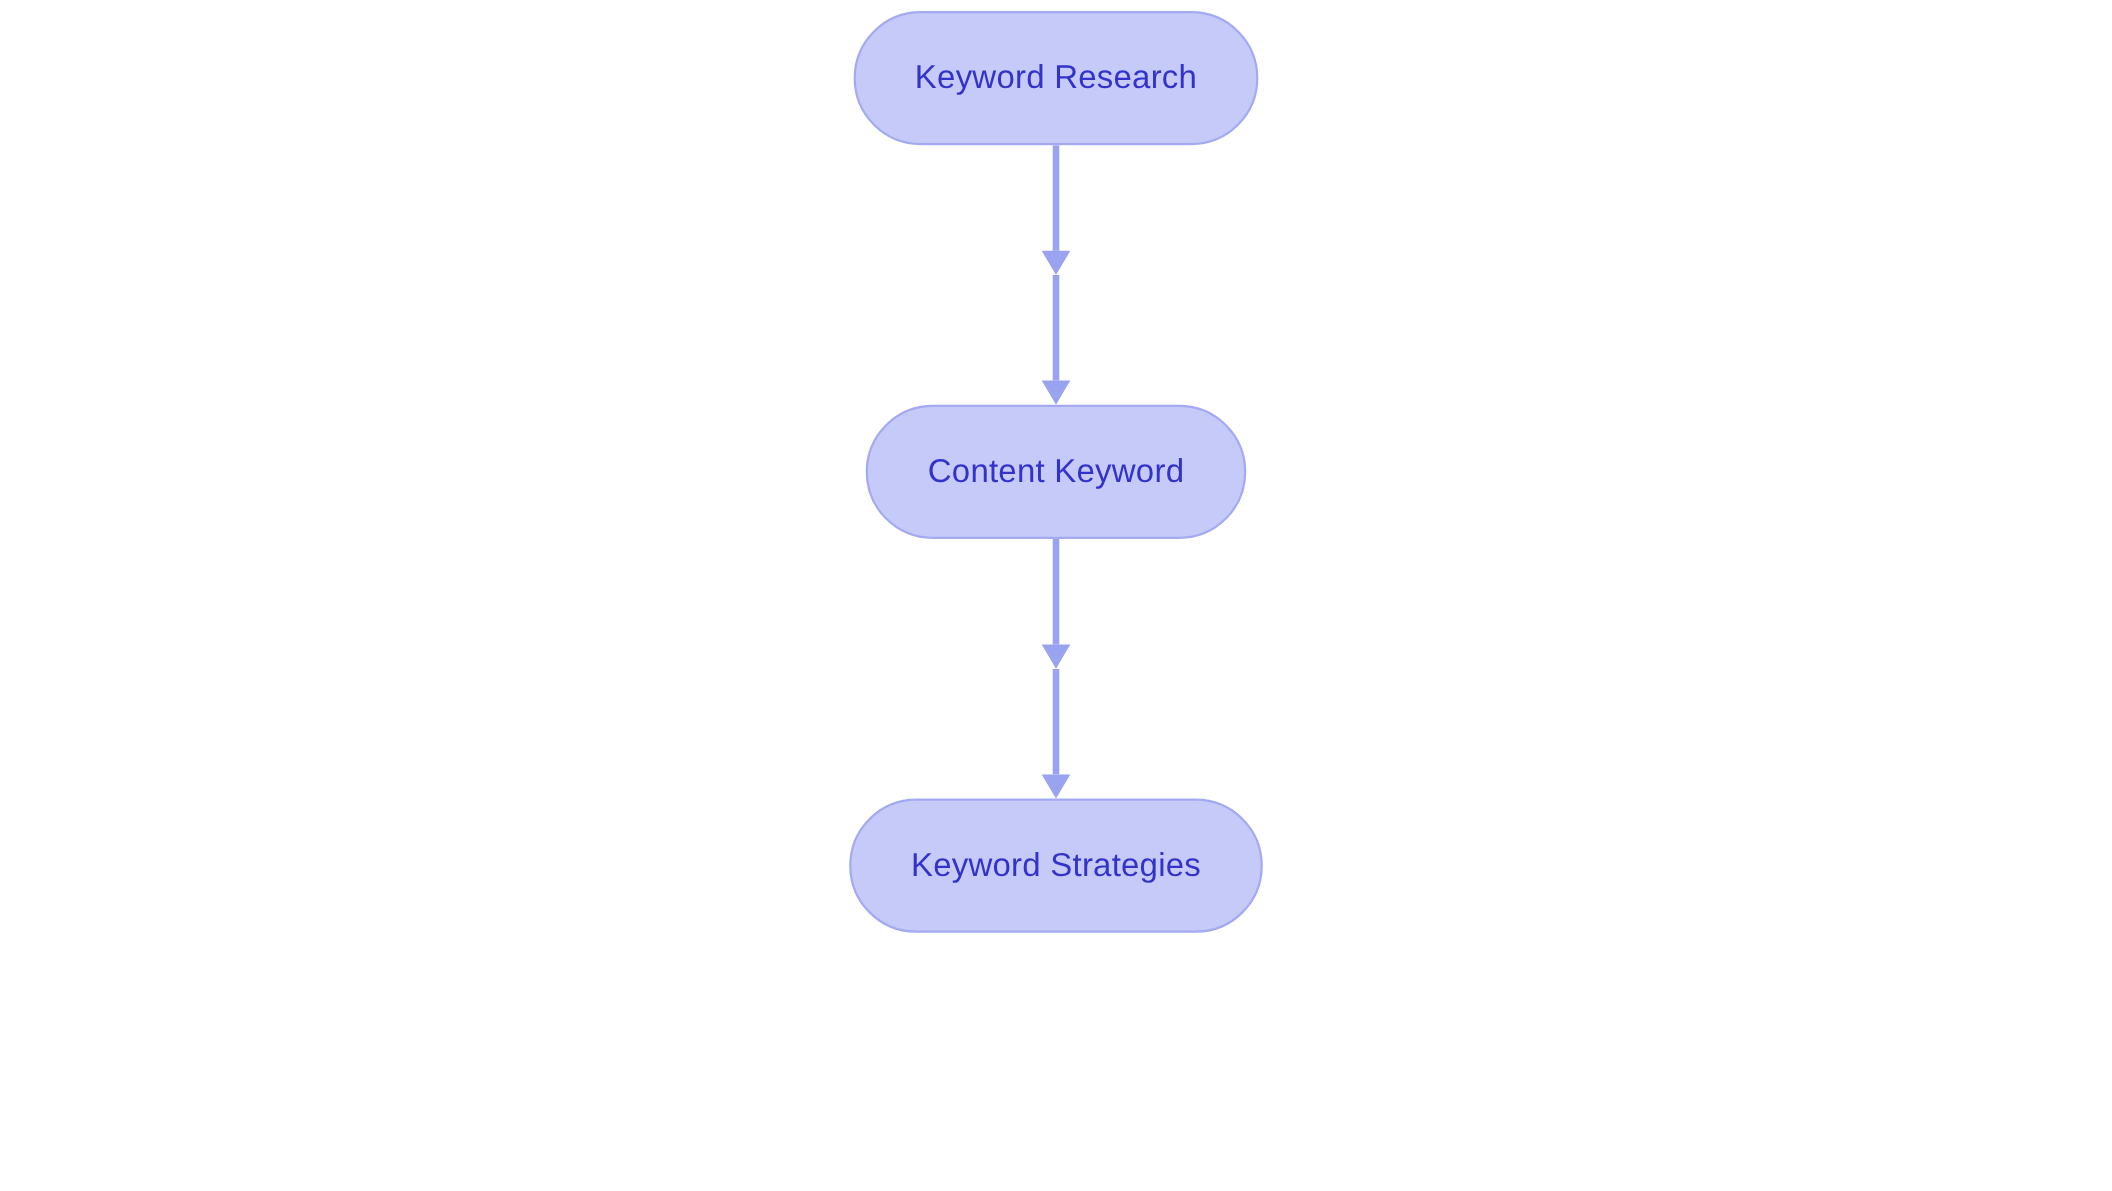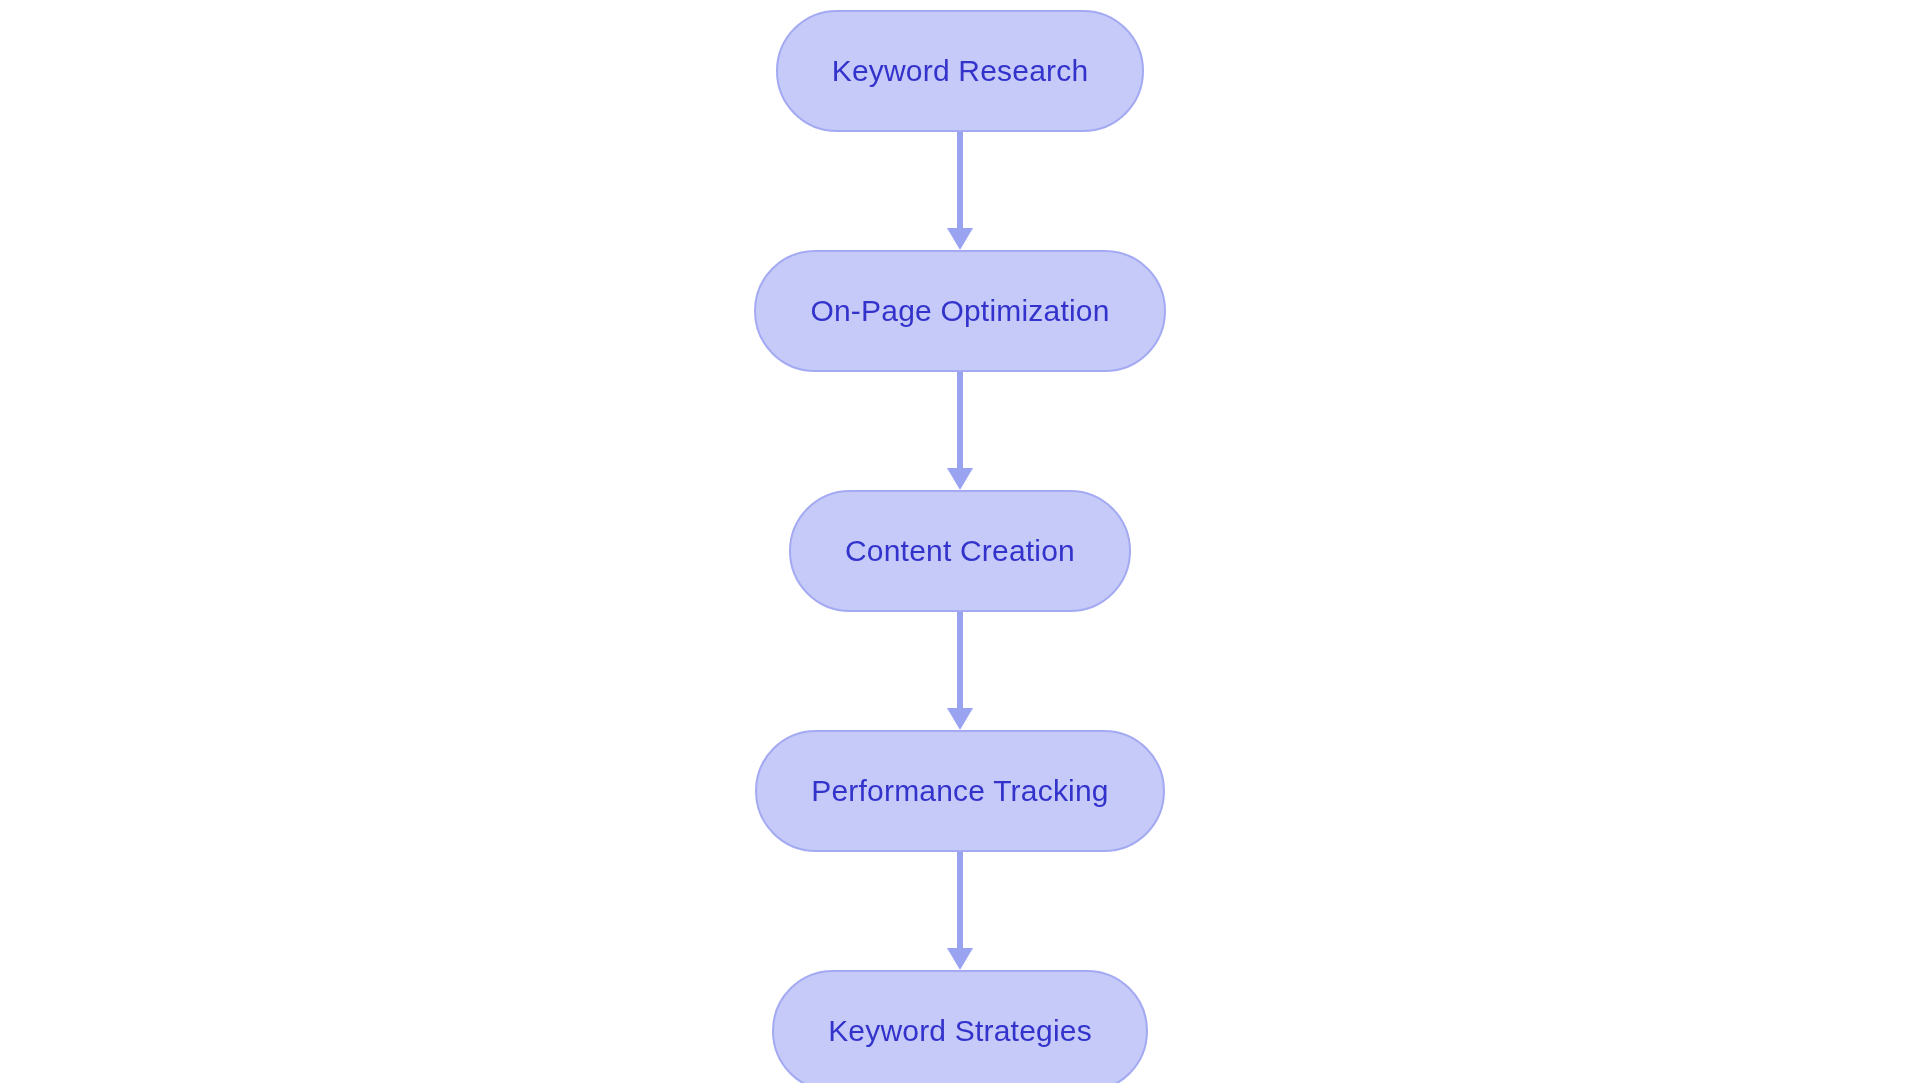--- a/index.html
+++ b/index.html
@@ -72,45 +72,39 @@
     <span class="flow-node-label">Keyword Research</span>
   </div>
 
   <div class="flow-connector">
     <svg width="26" height="118" viewBox="0 0 26 118" xmlns="http://www.w3.org/2000/svg" aria-hidden="true">
       <rect x="10" y="0" width="6" height="96" fill="#9aa3f0"></rect>
       <polygon points="0,96 26,96 13,118" fill="#9aa3f0"></polygon>
     </svg>
   </div>
 
+
+  <div class="flow-connector">
+    <svg width="26" height="118" viewBox="0 0 26 118" xmlns="http://www.w3.org/2000/svg" aria-hidden="true">
+      <rect x="10" y="0" width="6" height="96" fill="#9aa3f0"></rect>
+      <polygon points="0,96 26,96 13,118" fill="#9aa3f0"></polygon>
+    </svg>
+  </div>
+
   <div class="flow-node">
-    <span class="flow-node-label">On-Page Optimization</span>
+    <span class="flow-node-label">Content Keyword</span>
   </div>
 
   <div class="flow-connector">
     <svg width="26" height="118" viewBox="0 0 26 118" xmlns="http://www.w3.org/2000/svg" aria-hidden="true">
       <rect x="10" y="0" width="6" height="96" fill="#9aa3f0"></rect>
       <polygon points="0,96 26,96 13,118" fill="#9aa3f0"></polygon>
     </svg>
   </div>
 
-  <div class="flow-node">
-    <span class="flow-node-label">Content Creation</span>
-  </div>
-
-  <div class="flow-connector">
-    <svg width="26" height="118" viewBox="0 0 26 118" xmlns="http://www.w3.org/2000/svg" aria-hidden="true">
-      <rect x="10" y="0" width="6" height="96" fill="#9aa3f0"></rect>
-      <polygon points="0,96 26,96 13,118" fill="#9aa3f0"></polygon>
-    </svg>
-  </div>
-
-  <div class="flow-node">
-    <span class="flow-node-label">Performance Tracking</span>
-  </div>
 
   <div class="flow-connector">
     <svg width="26" height="118" viewBox="0 0 26 118" xmlns="http://www.w3.org/2000/svg" aria-hidden="true">
       <rect x="10" y="0" width="6" height="96" fill="#9aa3f0"></rect>
       <polygon points="0,96 26,96 13,118" fill="#9aa3f0"></polygon>
     </svg>
   </div>
 
   <div class="flow-node">
     <span class="flow-node-label">Keyword Strategies</span>

